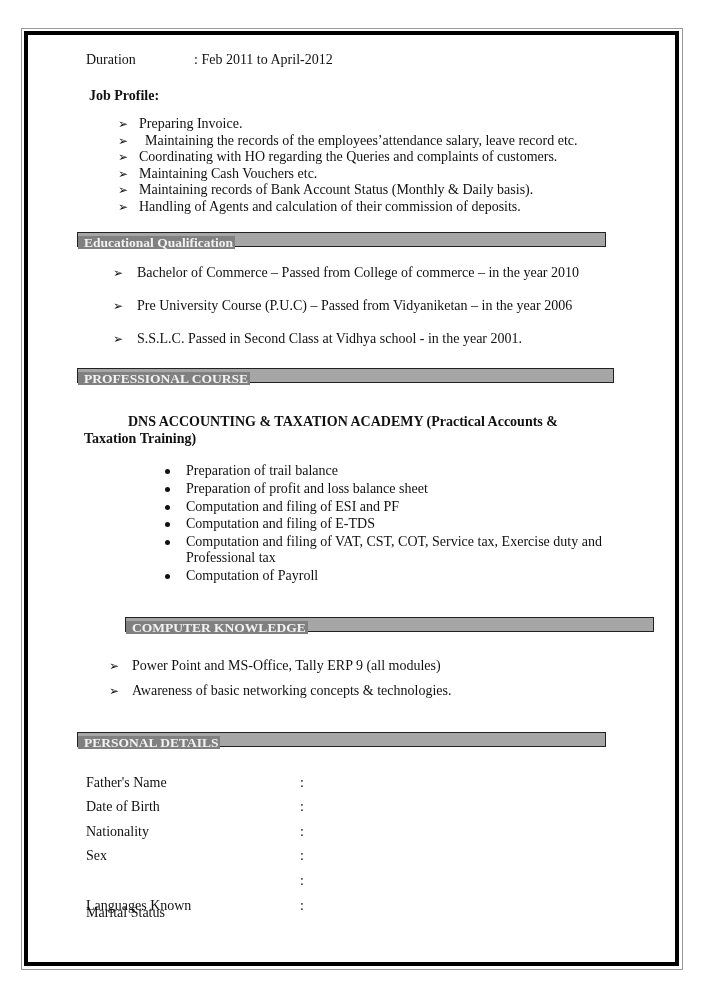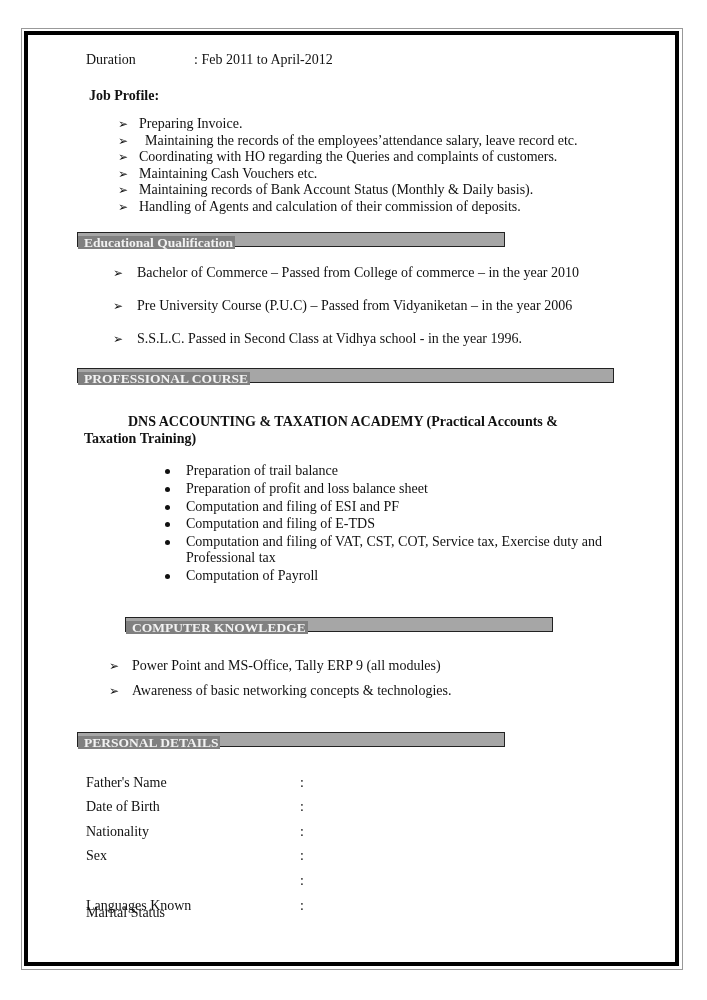--- a/index.html
+++ b/index.html
@@ -7,21 +7,21 @@
          font-family: "Liberation Serif", "DejaVu Serif", serif; color: #111; }
   .page-border { position: absolute; left: 21px; top: 28px; width: 660px; height: 940px;
          border: 1px solid #999; }
   .page-border-inner { position: absolute; left: 24px; top: 31px; width: 647px; height: 927px;
          border: 4px solid #000; }
   .content { position: absolute; left: 0; top: 0; width: 707px; height: 1000px; }
   .txt { position: absolute; font-size: 14px; line-height: 16px; white-space: nowrap; }
   .bold { font-weight: bold; }
   .arrow { position: absolute; font-size: 12px; line-height: 16px; }
   .dot { position: absolute; width: 5px; height: 5px; border-radius: 50%; background: #111; }
-  .section-bar { position: absolute; left: 77px; width: 428px; height: 15px;
+  .section-bar { position: absolute; left: 77px; width: 529px; height: 15px;
          background: #a6a6a6; border: 1px solid #222; box-sizing: border-box; }
   .section-bar .label { display: inline-block; height: 13px; line-height: 13px;
          background: #808080; color: #f2f2f2; font-weight: bold; font-size: 13.5px;
          padding: 0 2px 0 6px; white-space: nowrap; }
   .colon { position: absolute; font-size: 14px; line-height: 16px; }
 </style>
 </head>
 <body>
 
 <div class="page-border"></div>
@@ -49,21 +49,21 @@
 
   <div class="section-bar" style="top:232px;">
     <span class="label">Educational Qualification</span>
   </div>
 
   <span class="arrow" style="left:113px;top:265px;">➢</span>
   <span class="txt" style="left:137px;top:265px;">Bachelor of Commerce – Passed from College of commerce – in the year 2010</span>
   <span class="arrow" style="left:113px;top:298px;">➢</span>
   <span class="txt" style="left:137px;top:298px;">Pre University Course (P.U.C) – Passed from Vidyaniketan – in the year 2006</span>
   <span class="arrow" style="left:113px;top:331px;">➢</span>
-  <span class="txt" style="left:137px;top:331px;">S.S.L.C.  Passed in Second Class at Vidhya school - in the year 1996.</span>
+  <span class="txt" style="left:137px;top:331px;">S.S.L.C.  Passed in Second Class at Vidhya school - in the year 2001.</span>
 
   <div class="section-bar" style="top:368px;width:537px;">
     <span class="label">PROFESSIONAL COURSE</span>
   </div>
 
   <span class="txt bold" style="left:128px;top:414px;">DNS ACCOUNTING &amp; TAXATION ACADEMY (Practical Accounts &amp;</span>
   <span class="txt bold" style="left:84px;top:431px;">Taxation Training)</span>
 
   <span class="dot" style="left:165px;top:469px;"></span>
   <span class="txt" style="left:186px;top:463px;">Preparation of trail balance</span>

